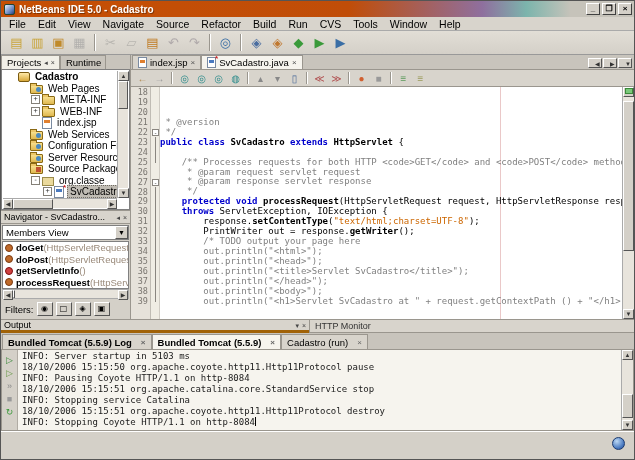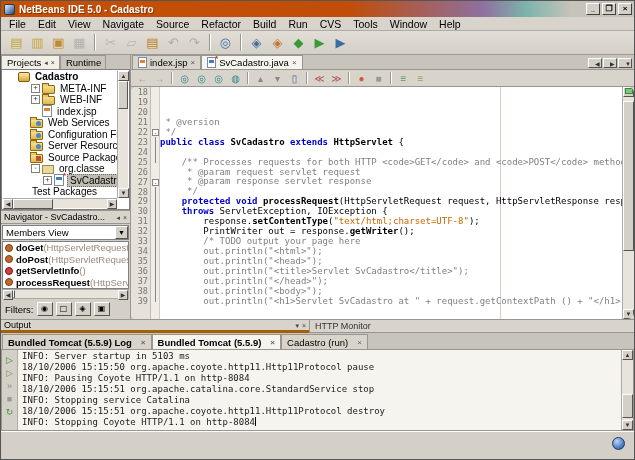--- a/index.html
+++ b/index.html
@@ -135,21 +135,21 @@
   .e-bmnext::before{content:"▾";color:#888;}
   .e-bookmark::before{content:"▯";color:#4a6a9a;}
   .e-shiftl::before{content:"≪";color:#b05050;}
   .e-shiftr::before{content:"≫";color:#b05050;}
   .e-macrec::before{content:"●";color:#d06030;}
   .e-macstop::before{content:"■";color:#999;}
   .e-comment::before{content:"≡";color:#5a9a5a;}
   .e-uncomment::before{content:"≡";color:#9a9a5a;}
 
   
-  .codearea{flex:1;display:flex;background:#fff;position:relative;overflow:hidden;border-radius:6px;}
+  .codearea{flex:1;display:flex;background:#fff;position:relative;overflow:hidden;}
   .gutter{width:20px;flex:0 0 20px;background:#e6e2da;border-right:1px solid #c0bcb4;
     font:8.5px/9.95px "DejaVu Sans Mono",monospace;color:#7a7670;text-align:right;padding:1px 2px 0 0;}
   .foldcol{width:9px;flex:0 0 9px;background:#f0ede4;border-right:1px solid #d0ccc4;position:relative;}
   .fbox{position:absolute;left:1px;width:7px;height:7px;border:1px solid #8a8680;background:#fff;
     font:6px/5px "DejaVu Sans Mono",monospace;text-align:center;color:#333;}
   .fline{position:absolute;left:4px;width:1px;background:#8a8680;}
   .codelines{flex:1;position:relative;font:9px/9.95px "DejaVu Sans Mono",monospace;white-space:pre;
     overflow:hidden;padding-top:1px;}
   .marginline{position:absolute;left:340px;top:0;bottom:0;width:1px;background:#eac8c8;}
   .codeline{height:9.95px;position:relative;z-index:1;}
@@ -267,20 +267,25 @@
             <span>Runtime</span>
           </span>
         </div>
 
       <div class="treewrap">
         <div class="tree" id="tree">
             <div class="trow bold" style="padding-left: 4px;">
               <span class="nohandle"></span>
               <span class="ticon i-project"></span>
               <span class="lbl">Cadastro</span>
+            </div>
+            <div class="trow" style="padding-left: 16px;">
+              <span class="nohandle"></span>
+              <span class="ticon i-folder i-webfolder"></span>
+              <span class="lbl">Web Pages</span>
             </div>
             <div class="trow" style="padding-left: 28px;">
               <span class="handle">+</span>
               <span class="ticon i-folder"></span>
               <span class="lbl">META-INF</span>
             </div>
             <div class="trow" style="padding-left: 28px;">
               <span class="handle">+</span>
               <span class="ticon i-folder"></span>
               <span class="lbl">WEB-INF</span>

